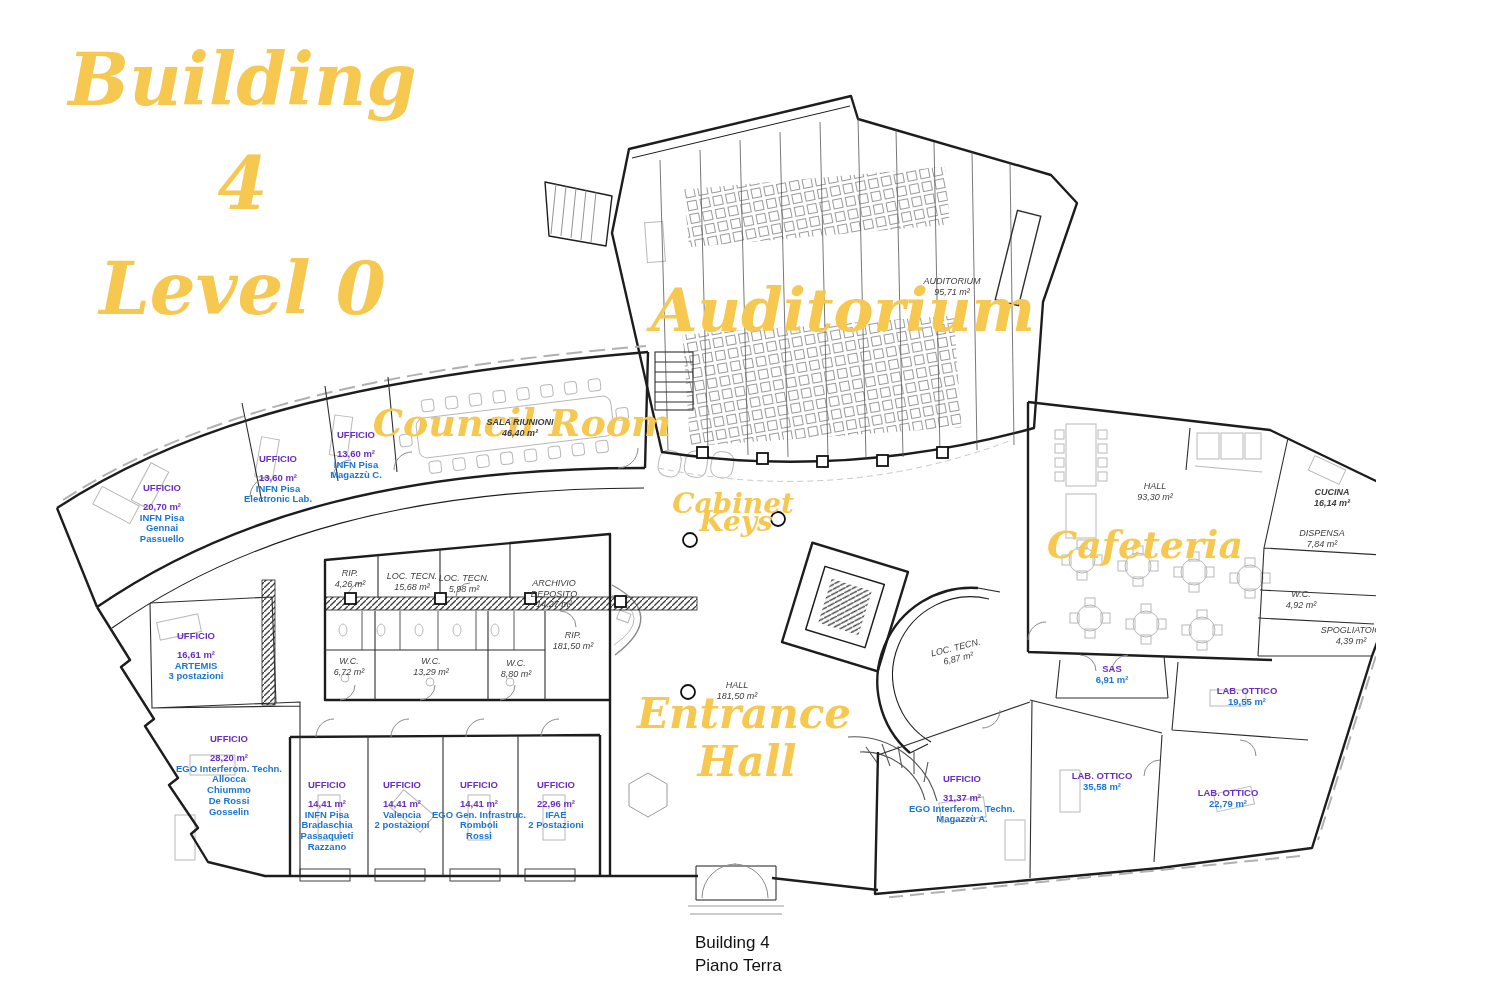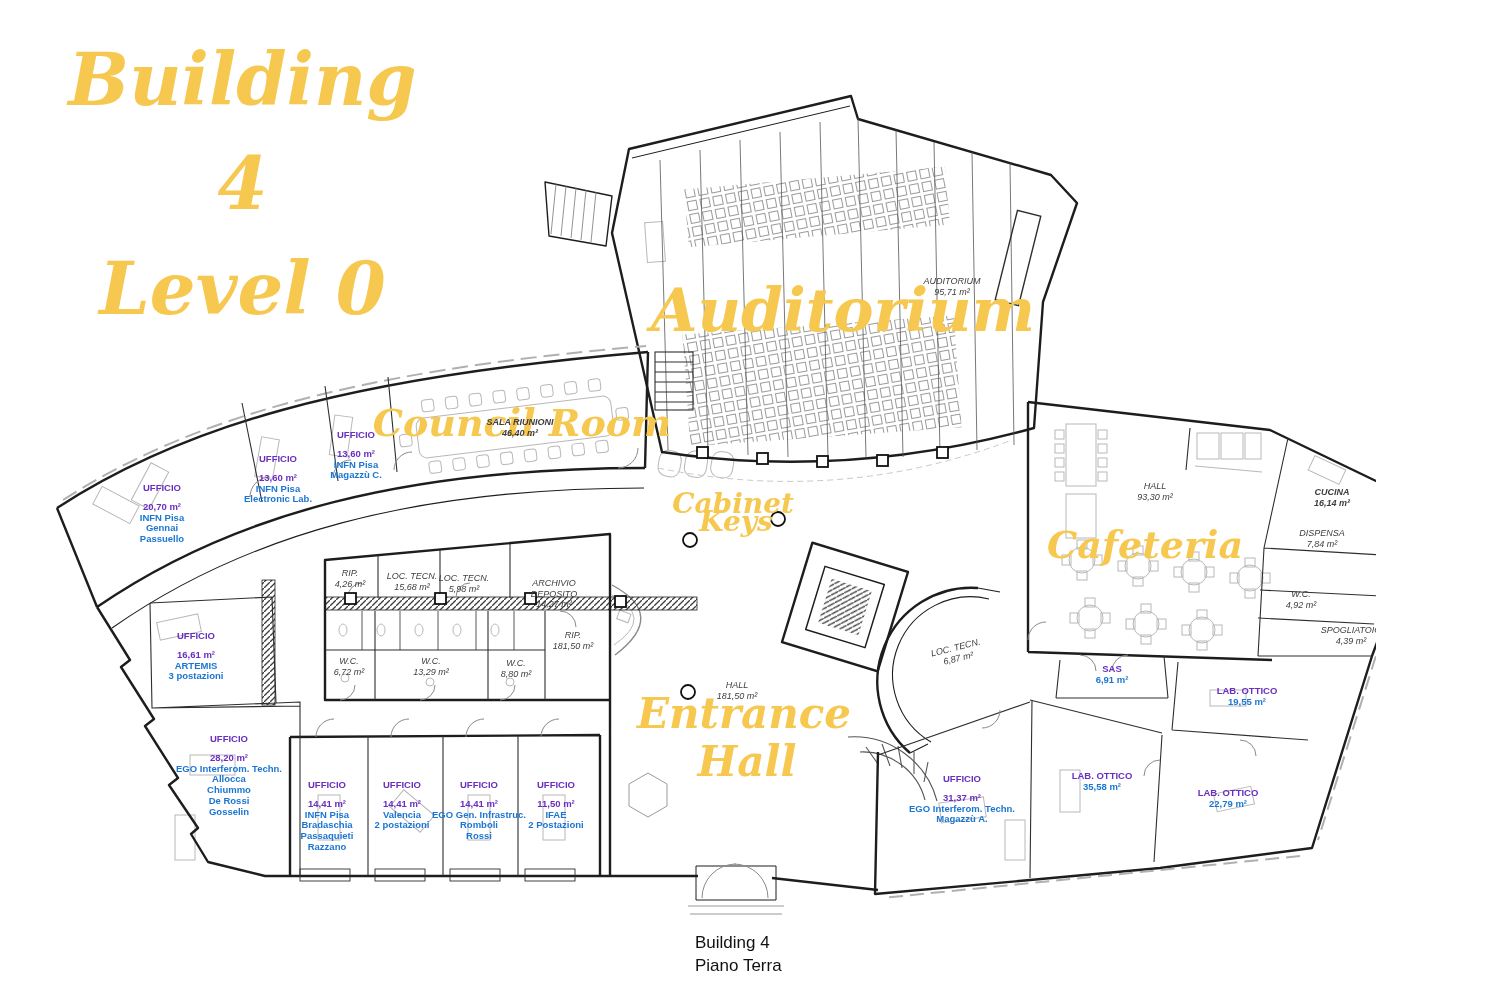--- a/index.html
+++ b/index.html
@@ -403,21 +403,21 @@
       </div>
       <div class="office-label" style="left: 479px; top: 807px;">
         <div class="purple">UFFICIO</div>
         <div class="purple">14,41 m²</div>
         <div class="blue">EGO Gen. Infrastruc.</div>
         <div class="blue">Romboli</div>
         <div class="blue">Rossi</div>
       </div>
       <div class="office-label" style="left: 556px; top: 802px;">
         <div class="purple">UFFICIO</div>
-        <div class="purple">11,50 m²</div>
+        <div class="purple">22,96 m²</div>
         <div class="blue">IFAE</div>
         <div class="blue">2 Postazioni</div>
       </div>
       <div class="office-label" style="left: 1112px; top: 671px;">
         <div class="purple">SAS</div>
         <div class="blue">6,91 m²</div>
       </div>
       <div class="office-label" style="left: 962px; top: 796px;">
         <div class="purple">UFFICIO</div>
         <div class="purple">31,37 m²</div>

